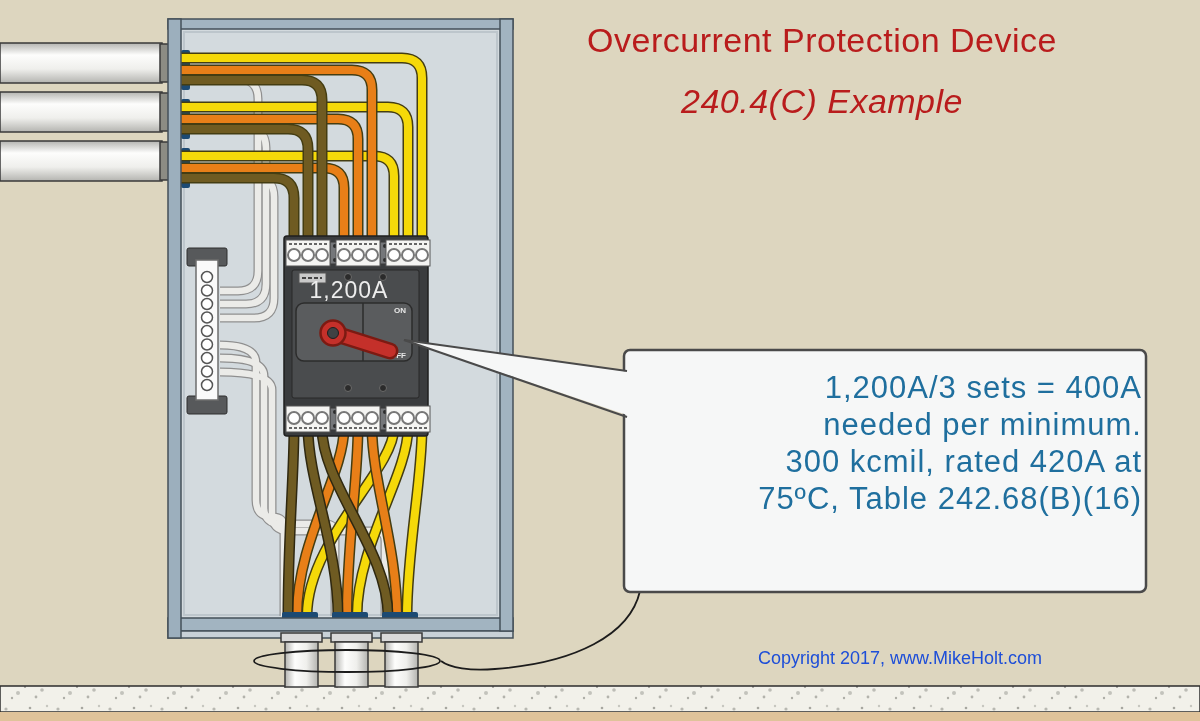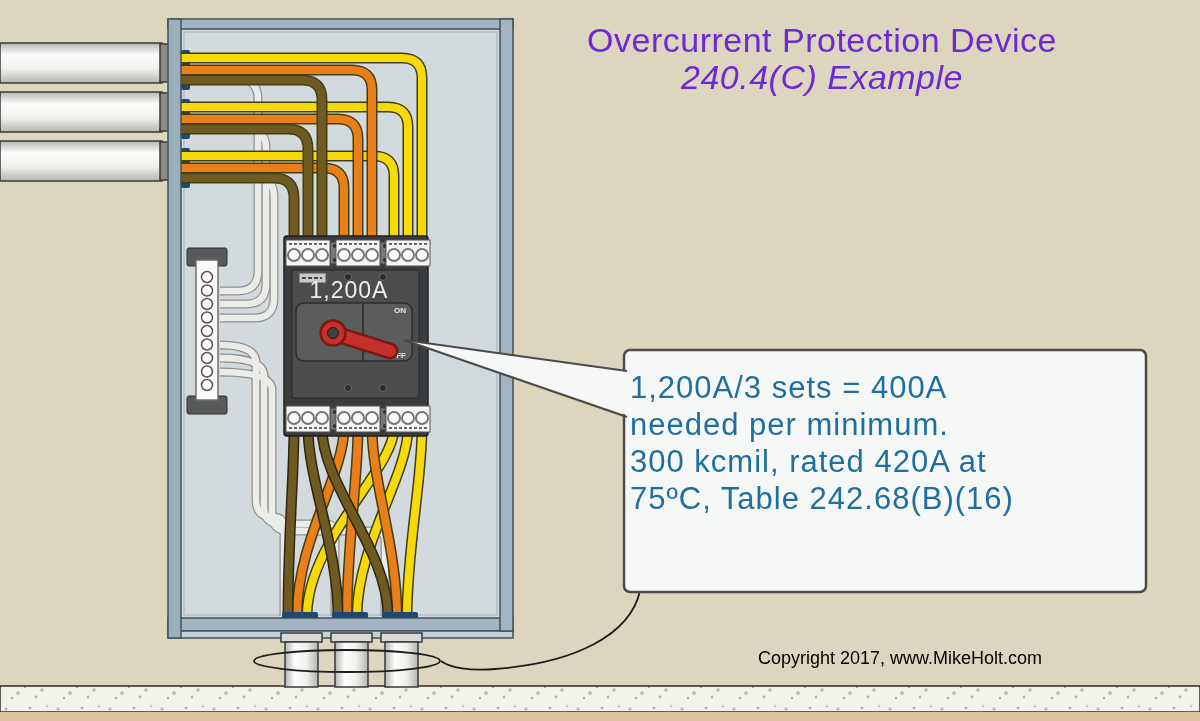--- a/index.html
+++ b/index.html
@@ -3,33 +3,33 @@
 <meta charset="utf-8">
 <style>
   html,body{margin:0;padding:0;}
   .stage{
     position:relative;width:1200px;height:721px;overflow:hidden;
     background:#ddd6bf;font-family:"Liberation Sans",sans-serif;
   }
   .stage svg{position:absolute;left:0;top:0;}
   .title-block{
     position:absolute;left:500px;top:22px;width:644px;
-    text-align:center;color:#6d28d9;font-size:34px;line-height:37px;
+    text-align:center;color:#b91c1c;font-size:34px;line-height:37px;
     letter-spacing:.5px;
   }
-  .title-block .l3{font-style:italic;}
+  .title-block .l3{font-style:italic;margin-top:24px;}
   .callout-text{
     position:absolute;left:630px;top:369px;width:512px;
-    text-align:left;color:#1f6f9e;font-size:31px;line-height:37px;
+    text-align:right;color:#1f6f9e;font-size:31px;line-height:37px;
     letter-spacing:1px;font-weight:500;
   }
   .callout-text span{display:block;}
   .copyright{
     position:absolute;left:690px;top:648px;width:420px;
-    text-align:center;color:#000000;font-size:18px;
+    text-align:center;color:#1d4ed8;font-size:18px;
   }
   .svgtext{font-family:"Liberation Sans",sans-serif;}
 </style>
 </head>
 <body>
 
 <div class="stage">
 
 <svg width="1200" height="721" viewBox="0 0 1200 721">
   <defs>

